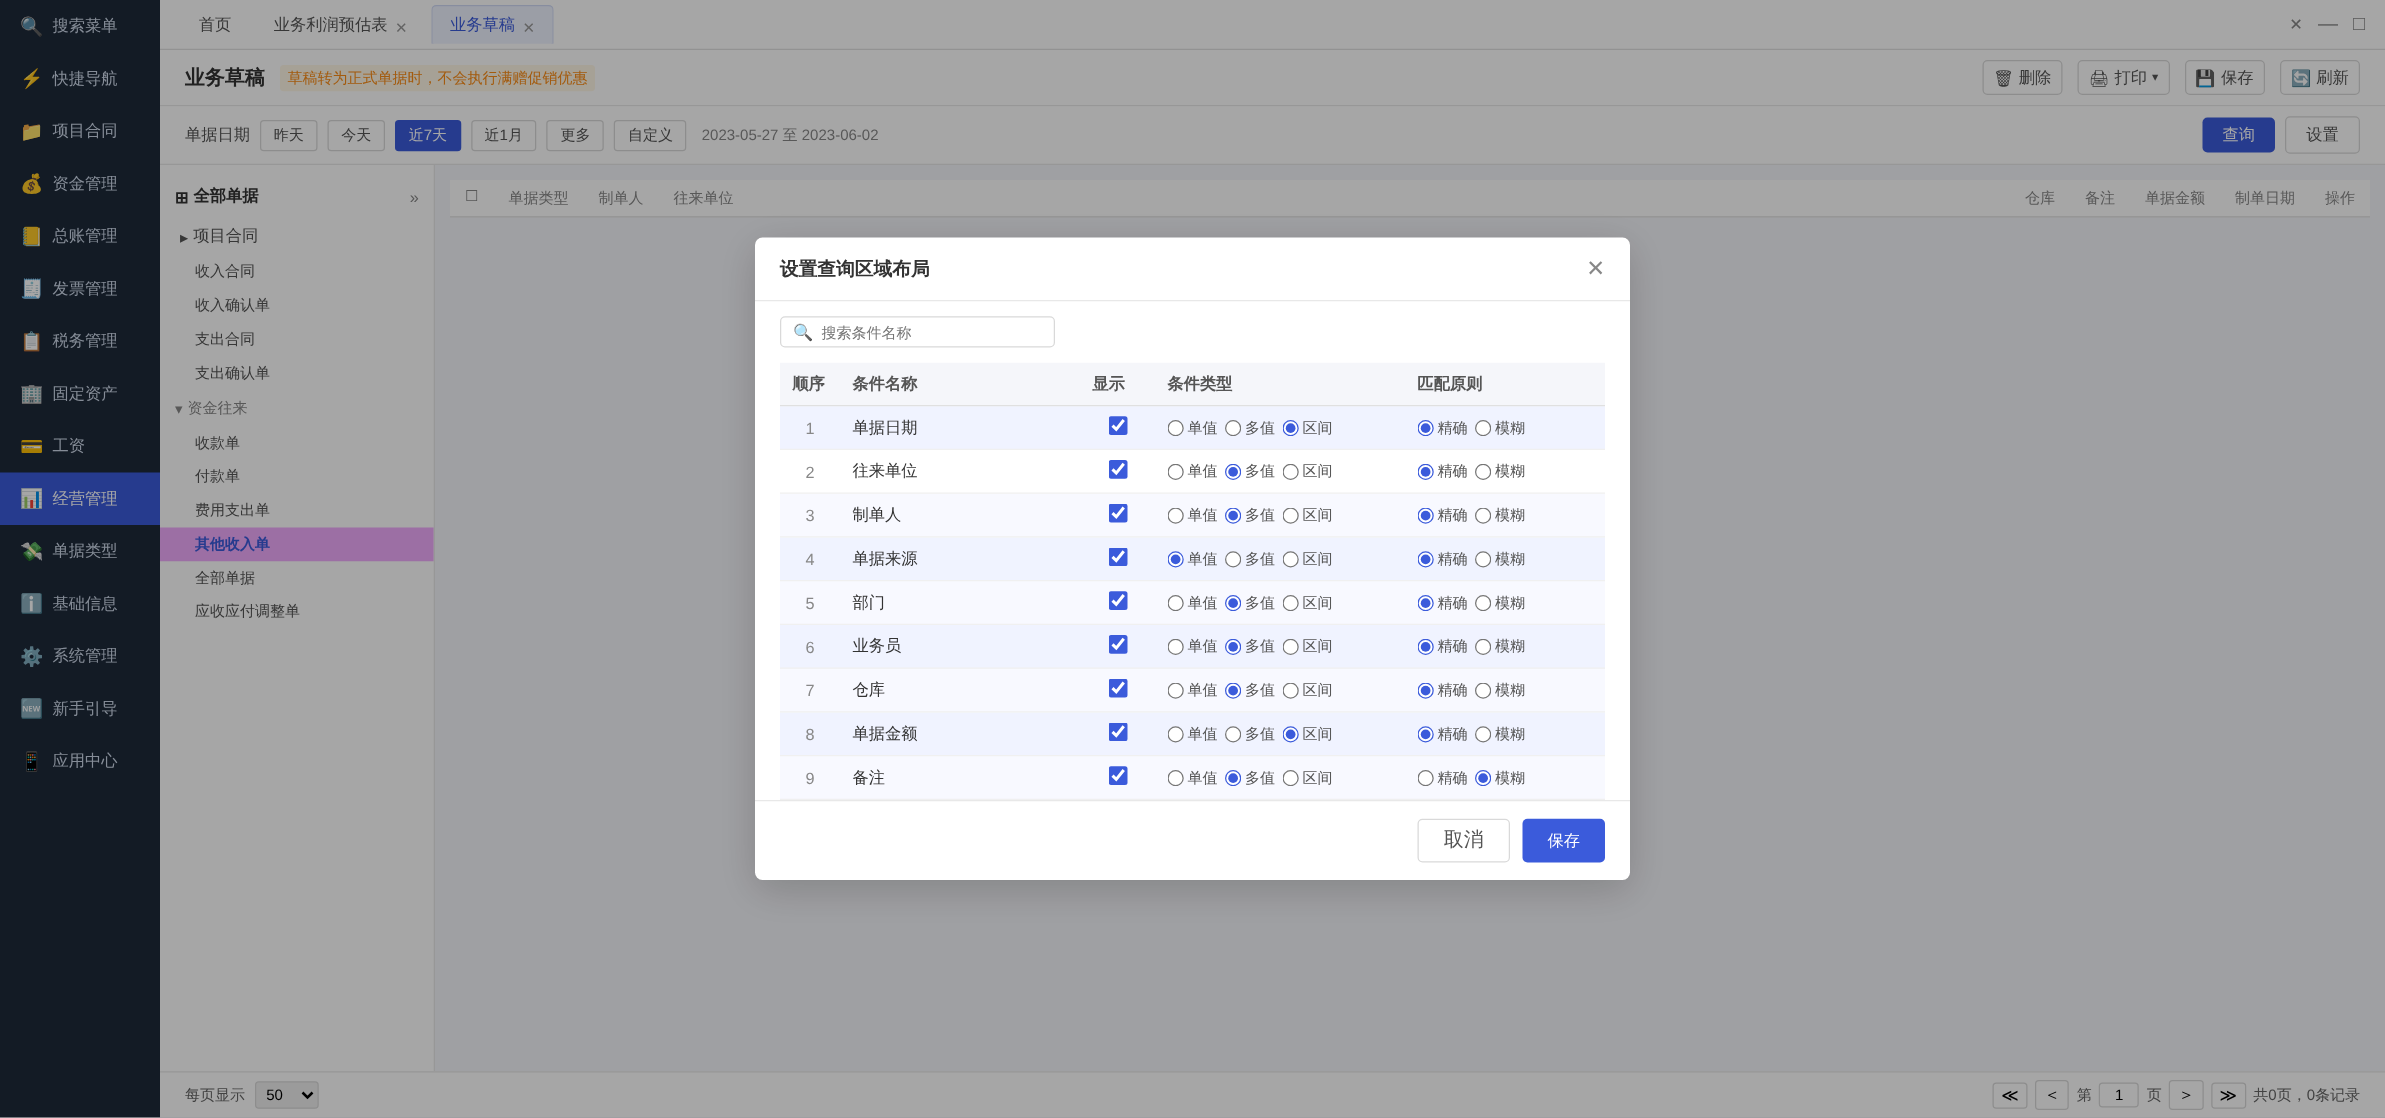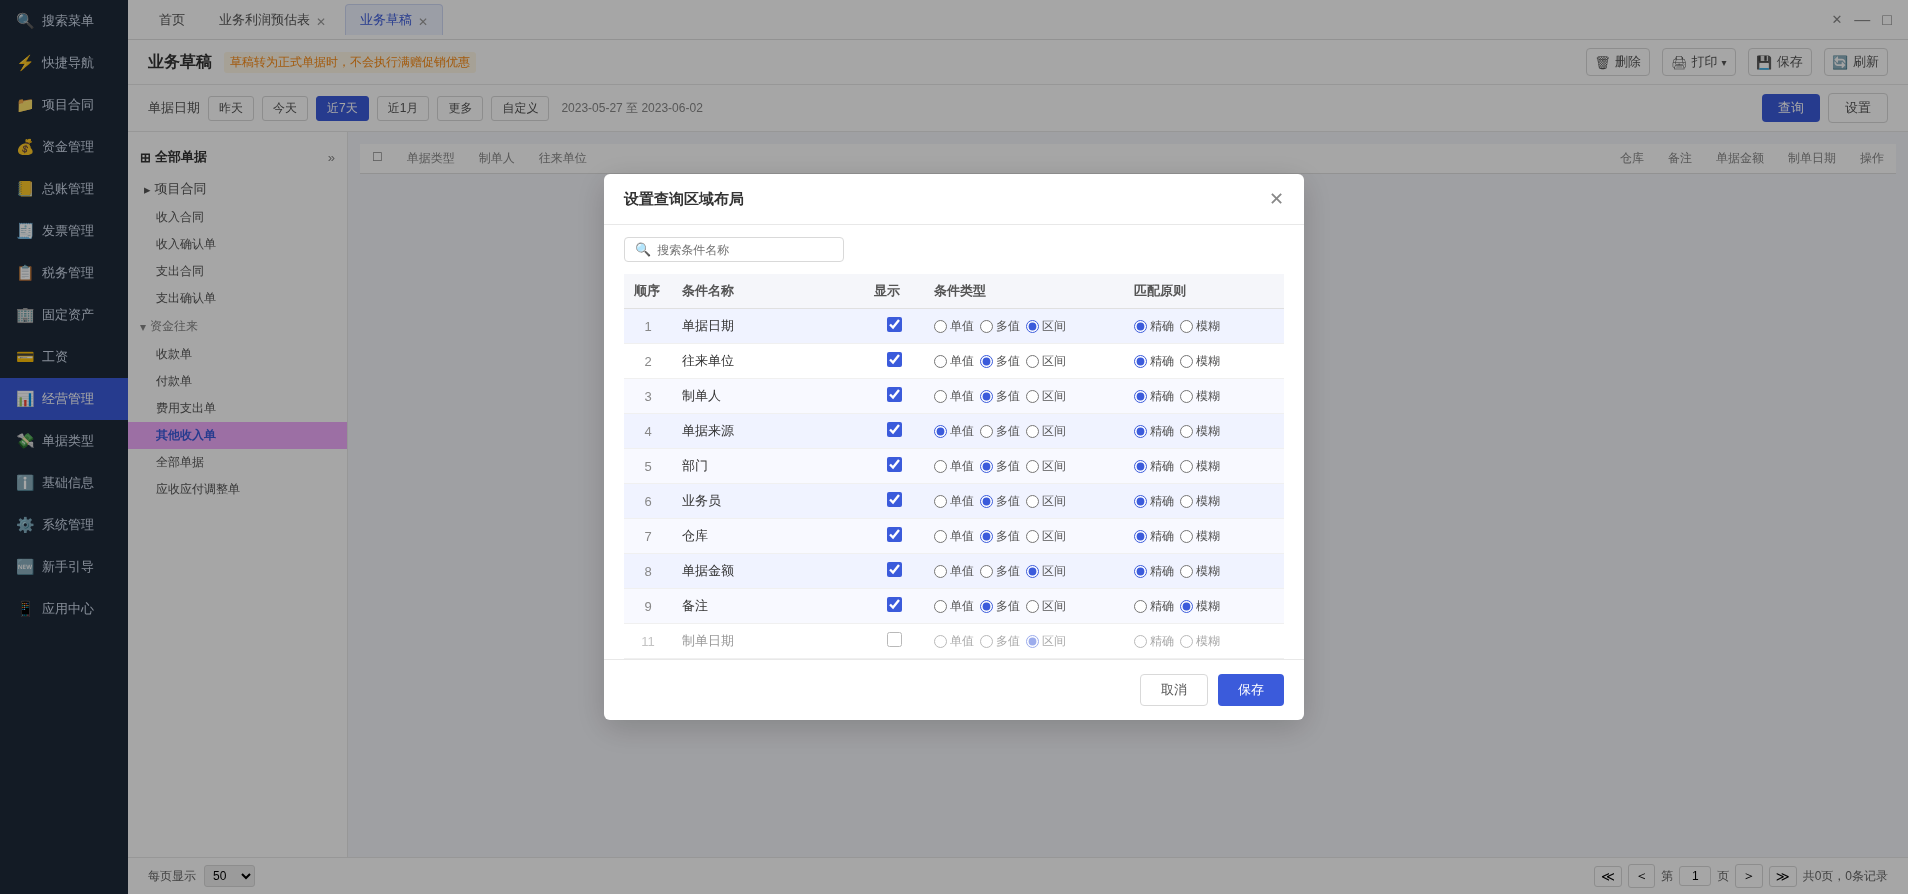--- a/index.html
+++ b/index.html
@@ -281,21 +281,21 @@
       padding: 14px 20px;
       border-top: 1px solid #e8e8e8;
     }
     .btn-cancel {
       padding: 6px 20px;
       border: 1px solid #d9d9d9;
       border-radius: 4px;
       background: #fff;
       color: #555;
       cursor: pointer;
-      font-size: 13px;
+      font-size: 16px;
     }
     .btn-save {
       padding: 6px 20px;
       border: none;
       border-radius: 4px;
       background: #3b5bdb;
       color: #fff;
       cursor: pointer;
       font-size: 13px;
     }
@@ -697,38 +697,20 @@
           <label class="radio-label"><input type="radio" class="radio-input" name="type_8" style=""> 区间</label>
         </div>
       </td>
       <td class="col-match">
         <div class="radio-group">
           <label class="radio-label"><input type="radio" class="radio-input" name="match_8" style=""> 精确</label>
           <label class="radio-label"><input type="radio" class="radio-input" name="match_8" checked="" style=""> 模糊</label>
         </div>
       </td>
     </tr>
-            <tr style="opacity: 0.5;">
-        <td class="col-order">11</td>
-        <td class="col-name">制单日期</td>
-        <td class="col-show"><input type="checkbox" class="cb" style=""></td>
-        <td class="col-type">
-          <div class="radio-group">
-            <label class="radio-label"><input type="radio" class="radio-input" name="type_10" style=""> 单值</label>
-            <label class="radio-label"><input type="radio" class="radio-input" name="type_10" style=""> 多值</label>
-            <label class="radio-label"><input type="radio" class="radio-input" name="type_10" checked="" style=""> 区间</label>
-          </div>
-        </td>
-        <td class="col-match">
-          <div class="radio-group">
-            <label class="radio-label"><input type="radio" class="radio-input" name="match_10" style=""> 精确</label>
-            <label class="radio-label"><input type="radio" class="radio-input" name="match_10" style=""> 模糊</label>
-          </div>
-        </td>
-      </tr>
           </tbody>
       </table>
     </div>
 
     <div class="modal-footer">
       <button class="btn-cancel">取消</button>
       <button class="btn-save">保存</button>
     </div>
   </div>
 </div>

